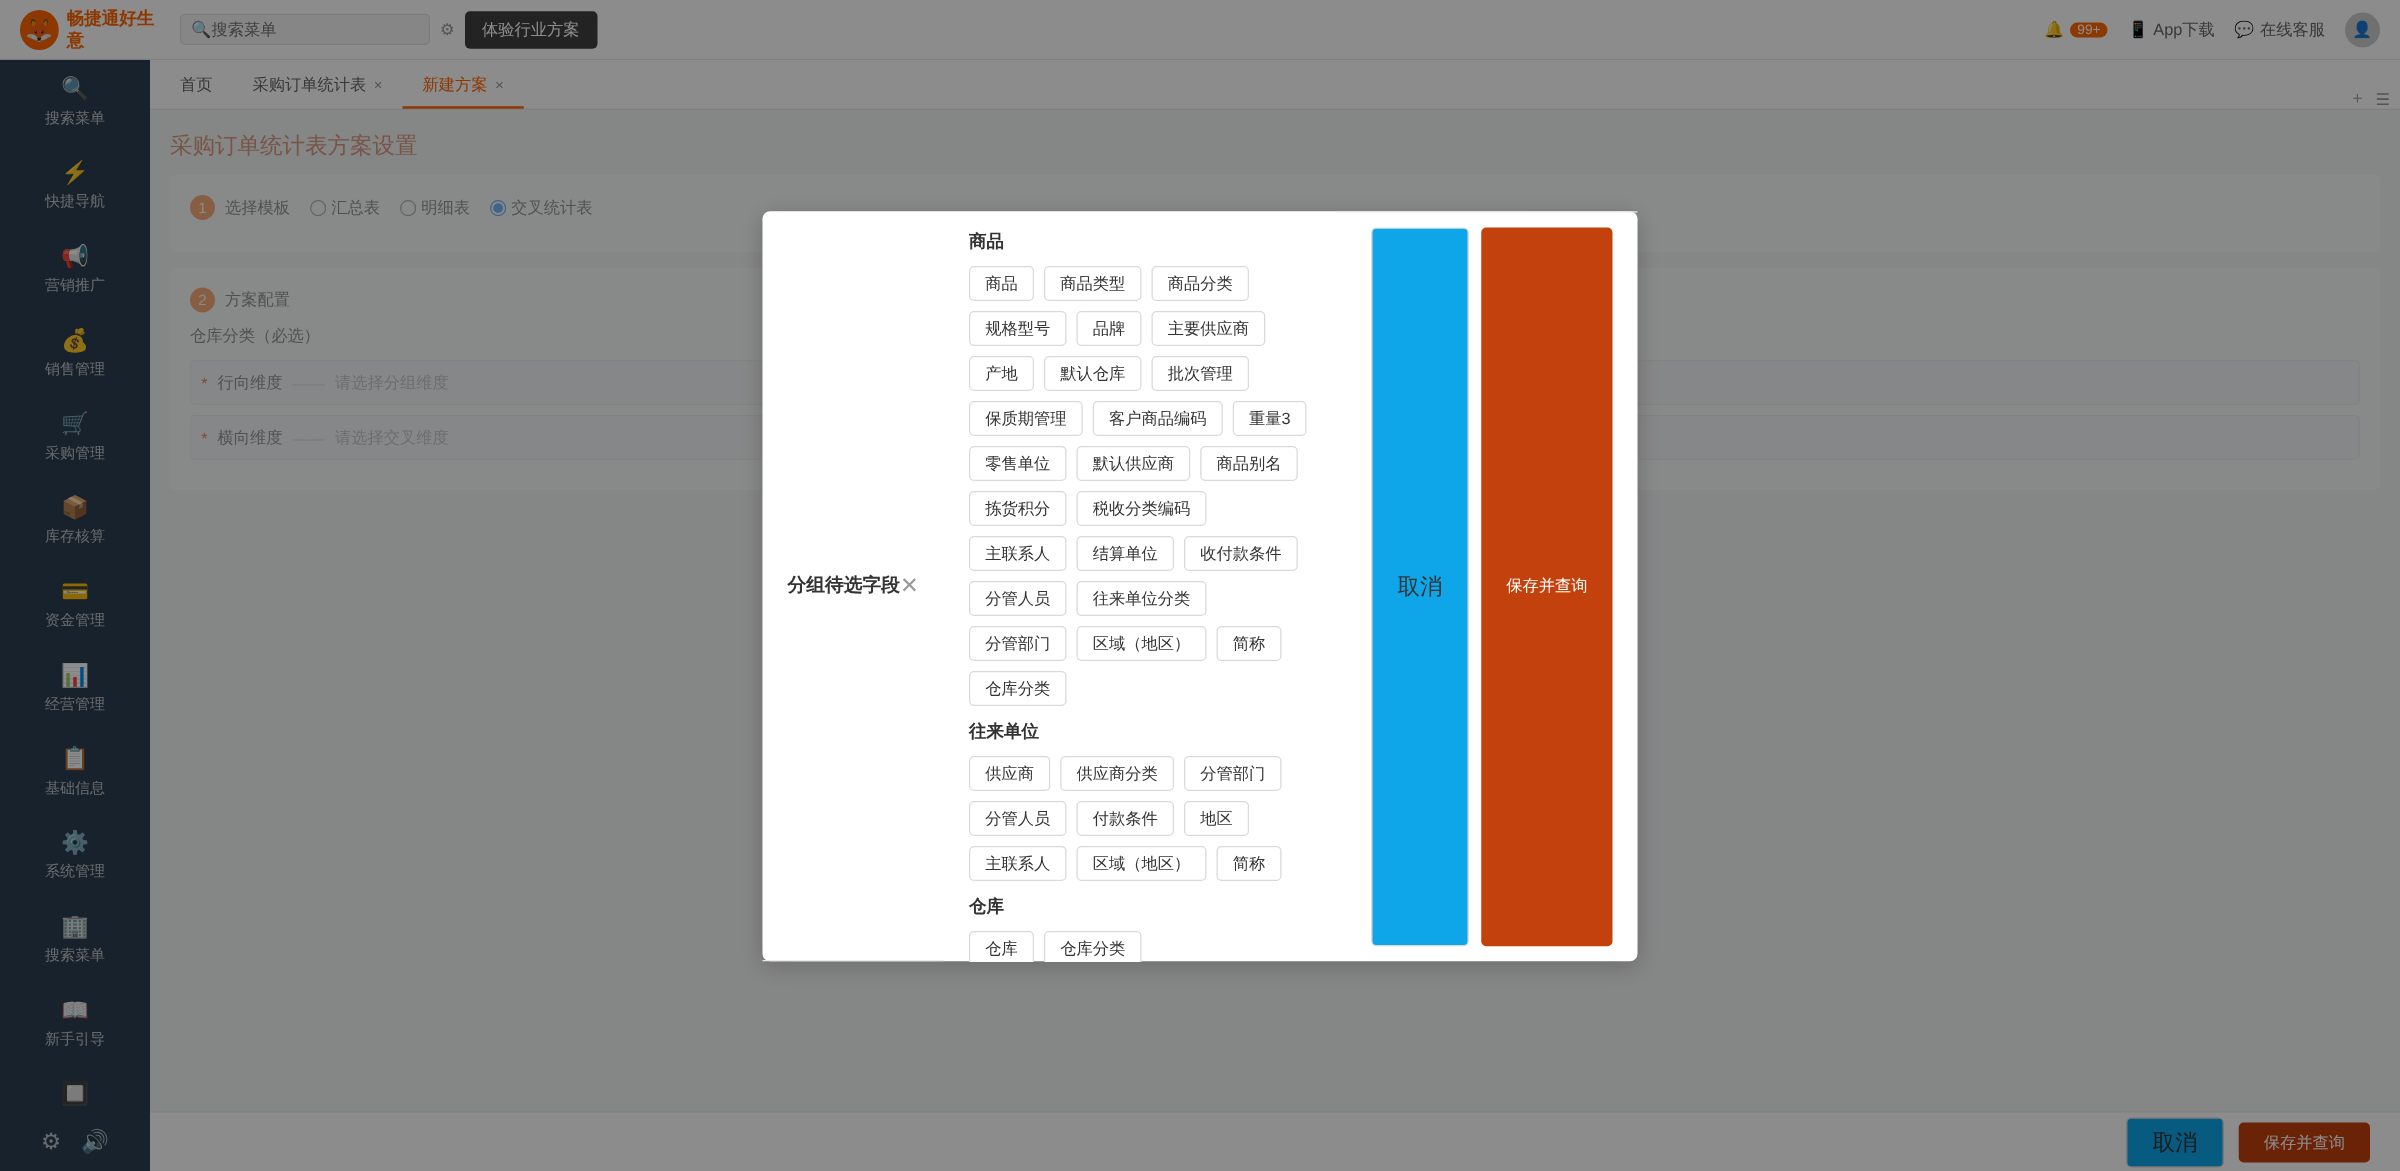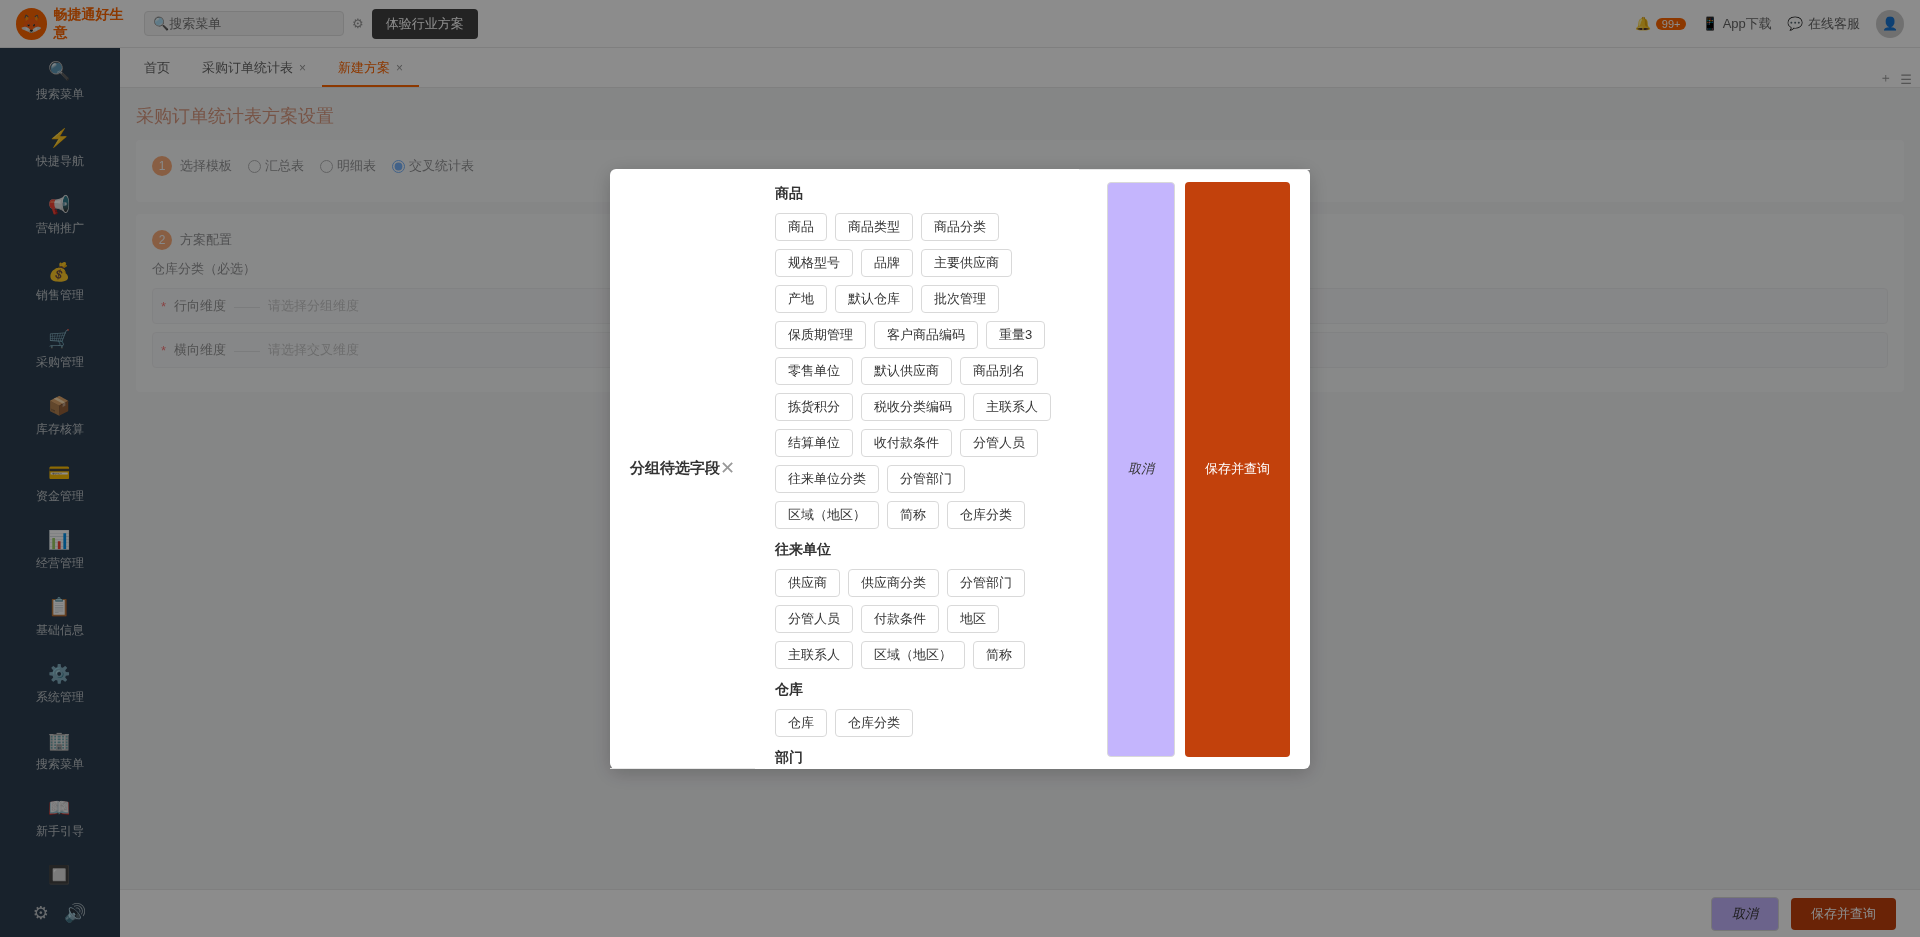--- a/index.html
+++ b/index.html
@@ -45,21 +45,21 @@
 
     
     .modal-body::-webkit-scrollbar { width: 6px; }
     .modal-body::-webkit-scrollbar-track { background: #f1f1f1; }
     .modal-body::-webkit-scrollbar-thumb { background: #ccc; border-radius: 3px; }
 
     
     .modal-hscroll { height: 8px; border-top: 1px solid #e8e8e8; display: flex; align-items: center; padding: 0 4px; flex-shrink: 0; }
 
     
-    .btn-cancel { background: #c4b5fd; border: 1px solid #d9d9d9; color: #333; border-radius: 4px; padding: 7px 20px; cursor: pointer; font-size: 13px; font-style: italic; }
+    .btn-cancel { background: #0ea5e9; border: 1px solid #d9d9d9; color: #333; border-radius: 4px; padding: 7px 20px; cursor: pointer; font-size: 18px; }
     .btn-primary { background: #c2410c; border: none; color: #fff; border-radius: 4px; padding: 7px 20px; cursor: pointer; font-size: 13px; }
 
     
     .bg-page { position: fixed; top: 88px; left: 120px; right: 0; bottom: 0; padding: 16px; background: #f5f5f5; opacity: 0.5; }
     .bg-section { background: #fff; border-radius: 4px; padding: 16px; margin-bottom: 12px; }
     .bottom-bar { position: fixed; bottom: 0; left: 0; width: 120px; height: 48px; background: #2c3e50; display: flex; align-items: center; justify-content: center; gap: 16px; }
     .bottom-bar-icon { color: #bdc3c7; font-size: 18px; cursor: pointer; }
     .save-bar { position: fixed; bottom: 0; left: 120px; right: 0; height: 48px; background: #fff; border-top: 1px solid #e8e8e8; display: flex; align-items: center; justify-content: flex-end; padding: 0 24px; gap: 12px; }
   </style>
 </head>

